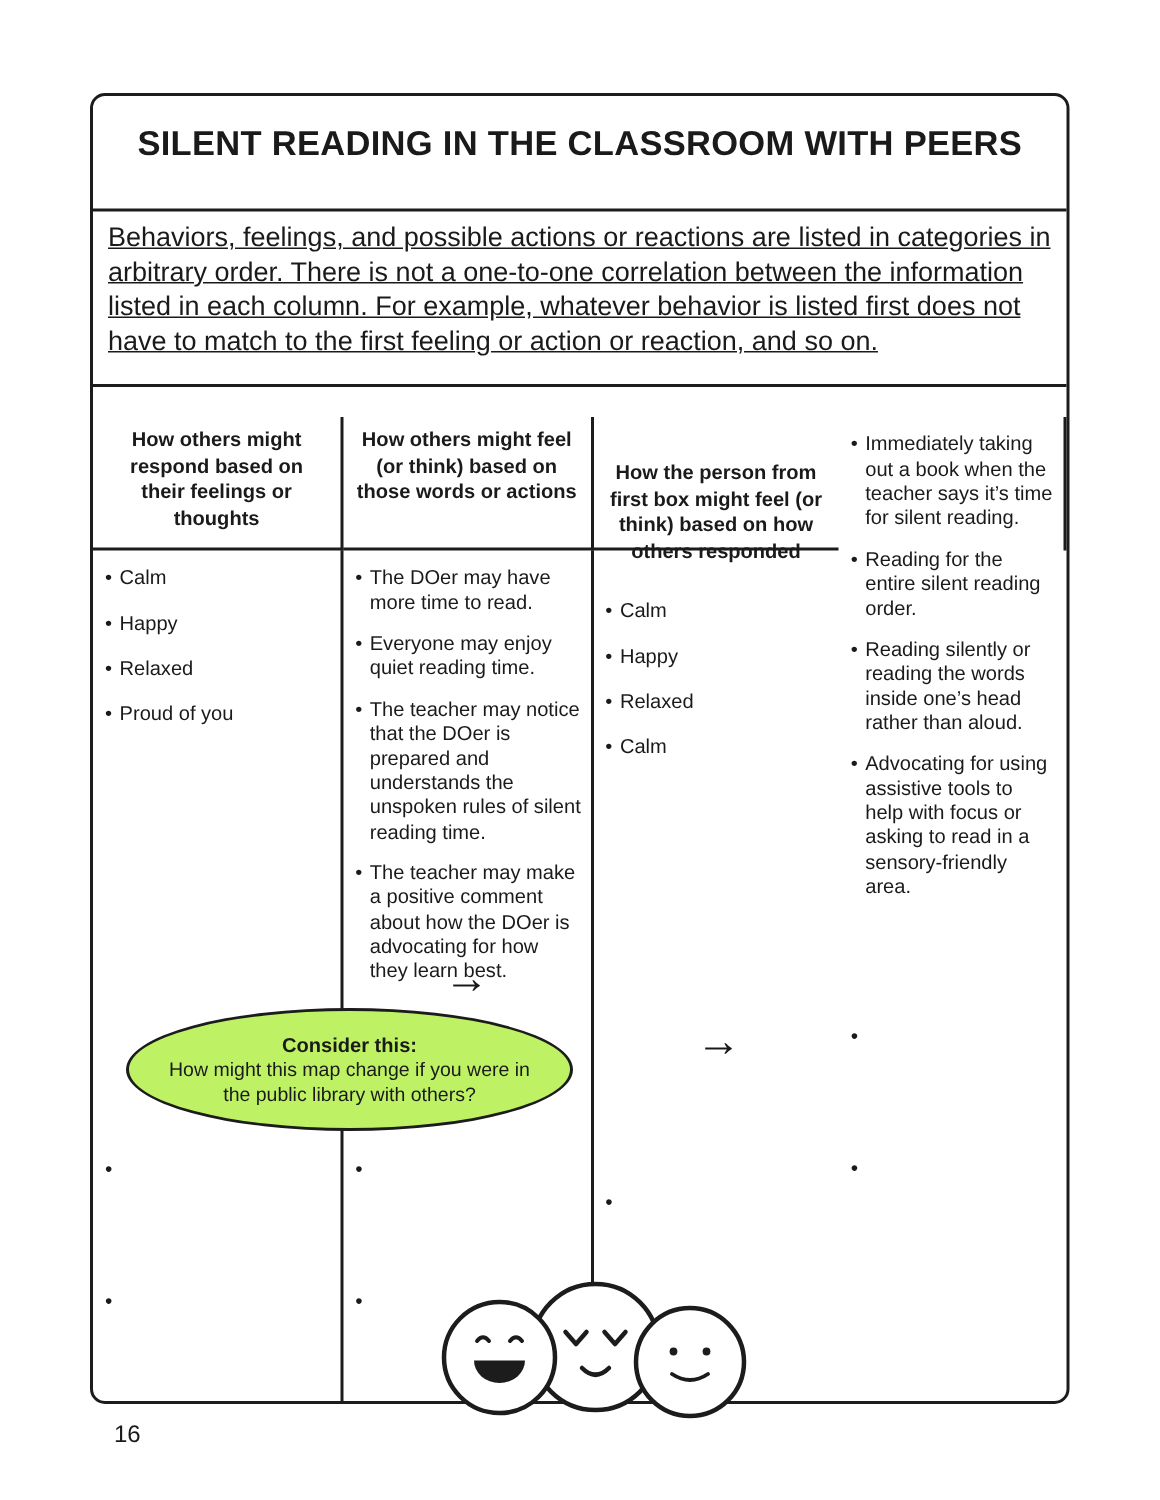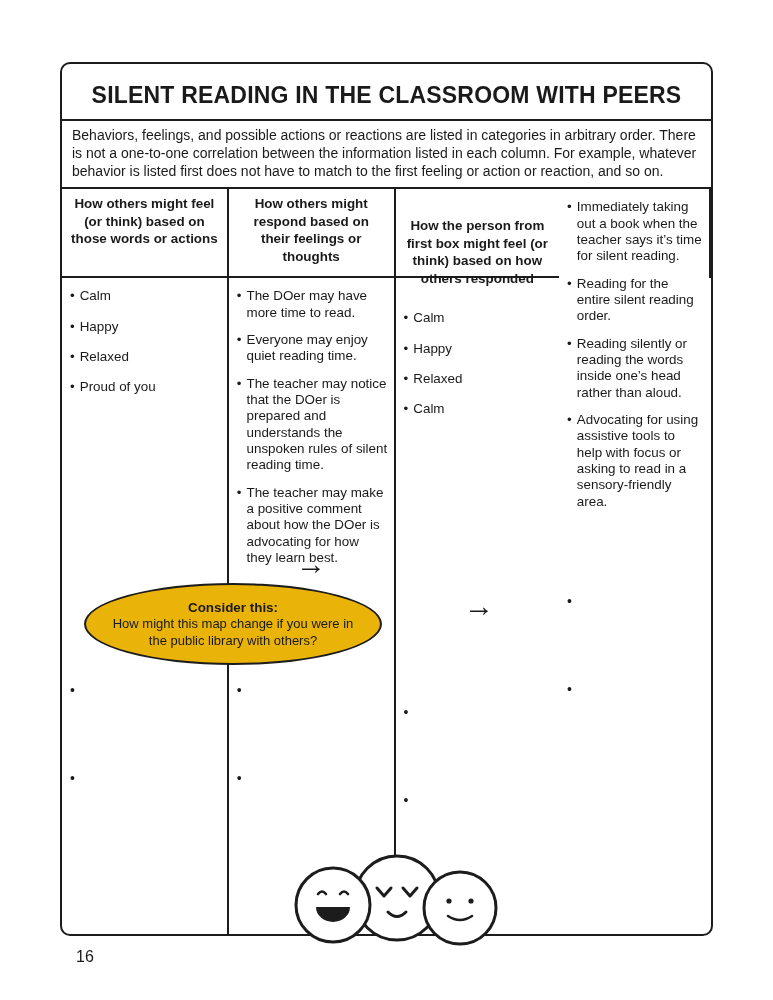--- a/index.html
+++ b/index.html
@@ -1,48 +1,48 @@
 <!DOCTYPE html>
 <html><head>
 <meta charset="utf-8">
 <style>
   * { margin:0; padding:0; box-sizing:border-box; }
   html,body { width:773px; height:1000px; background:#fff; color:#1a1a1a;
     font-family:"Liberation Sans", sans-serif; }
   body { position:relative; }
 
   .sheet { position:absolute; left:60px; top:62px; width:653px; height:874px;
-    border:2px solid #1c1c1c; border-radius:10px; display:flex; flex-direction:column; }
+    border:2px solid #1c1c1c; border-radius:10px; display:flex; flex-direction:column;gap:20px; }
 
   .title-block { padding:18px 10px 10px; text-align:center; }
   .page-title { font-size:23px; font-weight:700; letter-spacing:0.2px; }
   .subtitle { font-size:17.5px; margin-top:6px; }
   .subtitle b { font-weight:700; }
 
   .intro { border-top:2px solid #1c1c1c; border-bottom:2px solid #1c1c1c;
-    padding:6px 10px 7px; font-size:14px; line-height:1.27; }
+    padding:6px 10px 18px; font-size:18px; line-height:1.27;text-decoration:underline; }
 
   .grid { flex:1; display:grid; grid-template-columns:25.7% 25.7% 25.2% 23.4%;
     grid-template-rows:89px 1fr; position:relative; }
   .cell { border-right:2px solid #1c1c1c; }
   .cell.last { border-right:none;margin-top:22px; }
   .head { border-bottom:2px solid #1c1c1c; text-align:center; font-weight:700;
     font-size:13.4px; line-height:1.3; padding:6px 9px; }
   .body { position:relative; padding:10px 6px 0 8px; font-size:13.4px; }
 
   .li { display:flex; gap:5px; margin-bottom:11px; line-height:1.22; }
   .li .bm { flex:0 0 auto; }
   .feel .li { margin-bottom:14px; }
 
   .arrow { position:absolute; font-size:30px; font-weight:700; line-height:1; }
   .arrow-2 { left:234px; top:360px; }
   .arrow-3 { left:402px; top:402px; }
 
   .consider { position:absolute; left:22px; top:394px; width:298px; height:82px;
-    border:2px solid #1c1c1c; border-radius:50%; background:#eab308; z-index:2;
+    border:2px solid #1c1c1c; border-radius:50%; background:#bef264; z-index:2;
     display:flex; flex-direction:column; align-items:center; justify-content:center;
     text-align:center; font-size:13px; line-height:1.3; padding:4px 18px; }
   .consider .ct { font-weight:700; font-size:13.4px; }
 
   .empty-bullet { position:absolute; left:8px; font-size:14px; line-height:1; }
   .eb-1 { top:405px; }
   .eb-2 { top:493px; }
 
   .faces { position:absolute; left:225px; top:788px; width:220px; height:95px; z-index:3; }
 
@@ -56,22 +56,22 @@
 <div class="sheet">
 
   <div class="title-block">
     <div class="page-title">SILENT READING IN THE CLASSROOM WITH PEERS</div>
   </div>
 
   <div class="intro">Behaviors, feelings, and possible actions or reactions are listed in categories in arbitrary order. There is not a one-to-one correlation between the information listed in each column. For example, whatever behavior is listed first does not have to match to the first feeling or action or reaction, and so on.</div>
 
   <div class="grid">
 
+    <div class="cell head"><span>How others might respond based on their feelings or thoughts</span></div>
     <div class="cell head"><span>How others might feel (or think) based on those words or actions</span></div>
-    <div class="cell head"><span>How others might respond based on their feelings or thoughts</span></div>
     <div class="cell head last"><span>How the person from first box might feel (or think) based on how others responded</span></div>
 
     <div class="cell body">
       <div class="li">
           <span class="bm">•</span>
           <span class="bt">Immediately taking out a book when the teacher says it’s time for silent reading.</span>
         </div>
       <div class="li">
           <span class="bm">•</span>
           <span class="bt">Reading for the entire silent reading order.</span>

